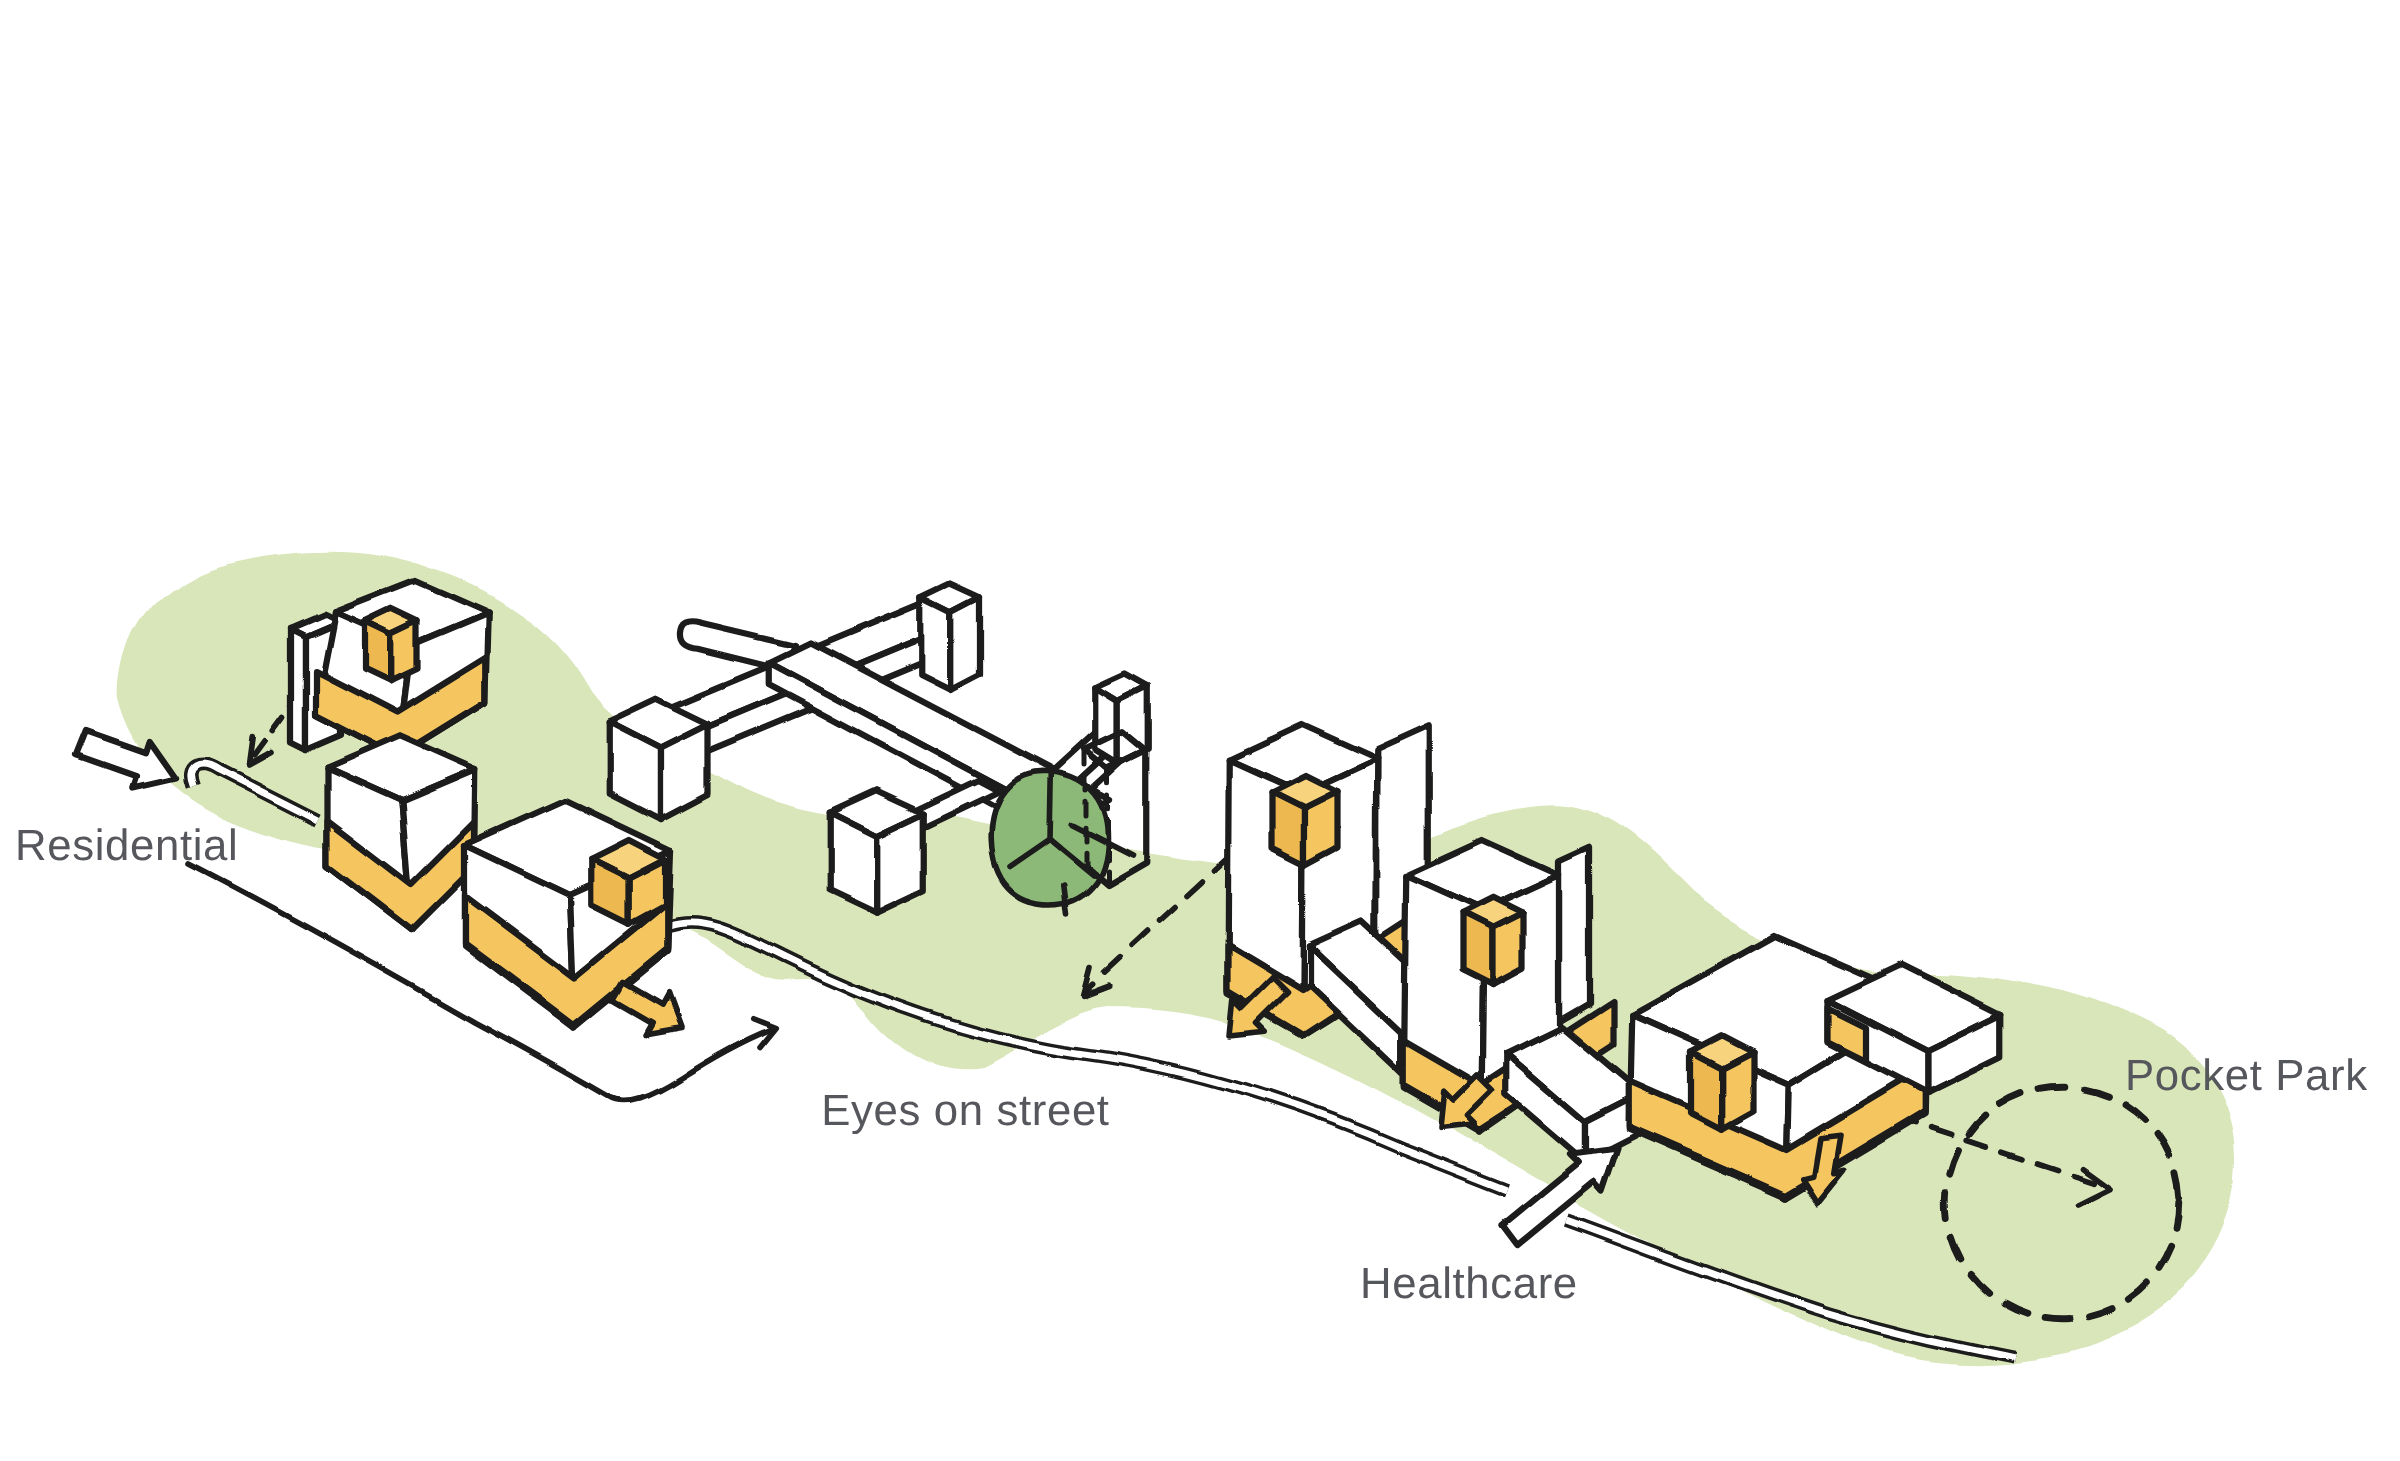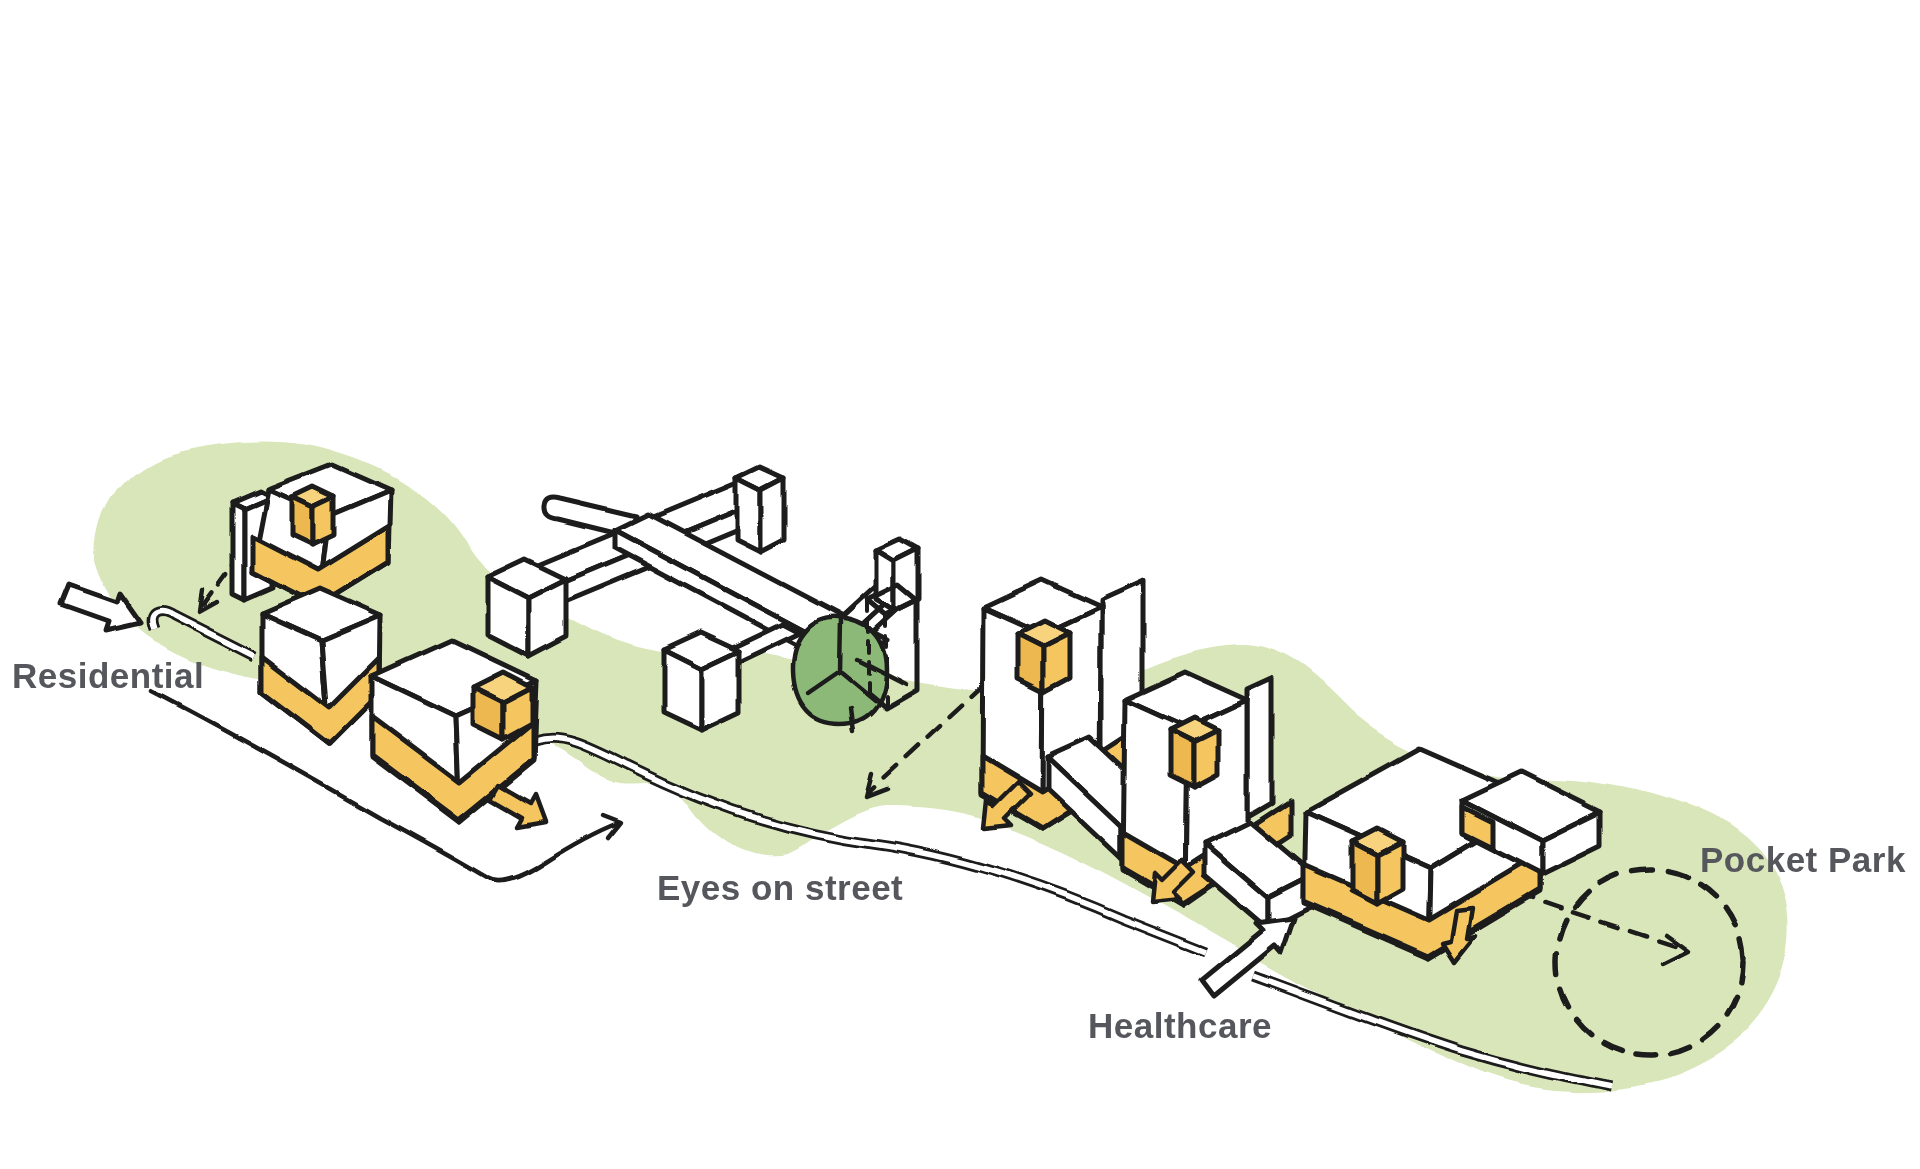--- a/index.html
+++ b/index.html
@@ -2,21 +2,20 @@
 <html style="--paper: #ffffff; --ink: #1d1d1b; --label-gray: #56575c; --field-green: #d9e6ba; --tree-green: #8cb878; --yellow: #f5c661; --yellow-light: #f8d37e; --yellow-dark: #edb850;"><head>
 <meta charset="utf-8">
 <style>
   html,body{margin:0;padding:0;background:#fff;}
   .stage{
     position:relative;
     width:1920px;height:1169px;
     background:var(--paper,#fff);
     overflow:hidden;
     font-family:"Liberation Sans",sans-serif;
-    font-weight:bold;
   }
   .stage svg{position:absolute;inset:0;width:100%;height:100%;}
   g.sketch{
     stroke:var(--ink,#1d1d1b);
     stroke-width:5;
     stroke-linejoin:round;
     stroke-linecap:round;
     fill:none;
   }
   path.fw{fill:#fff;}

